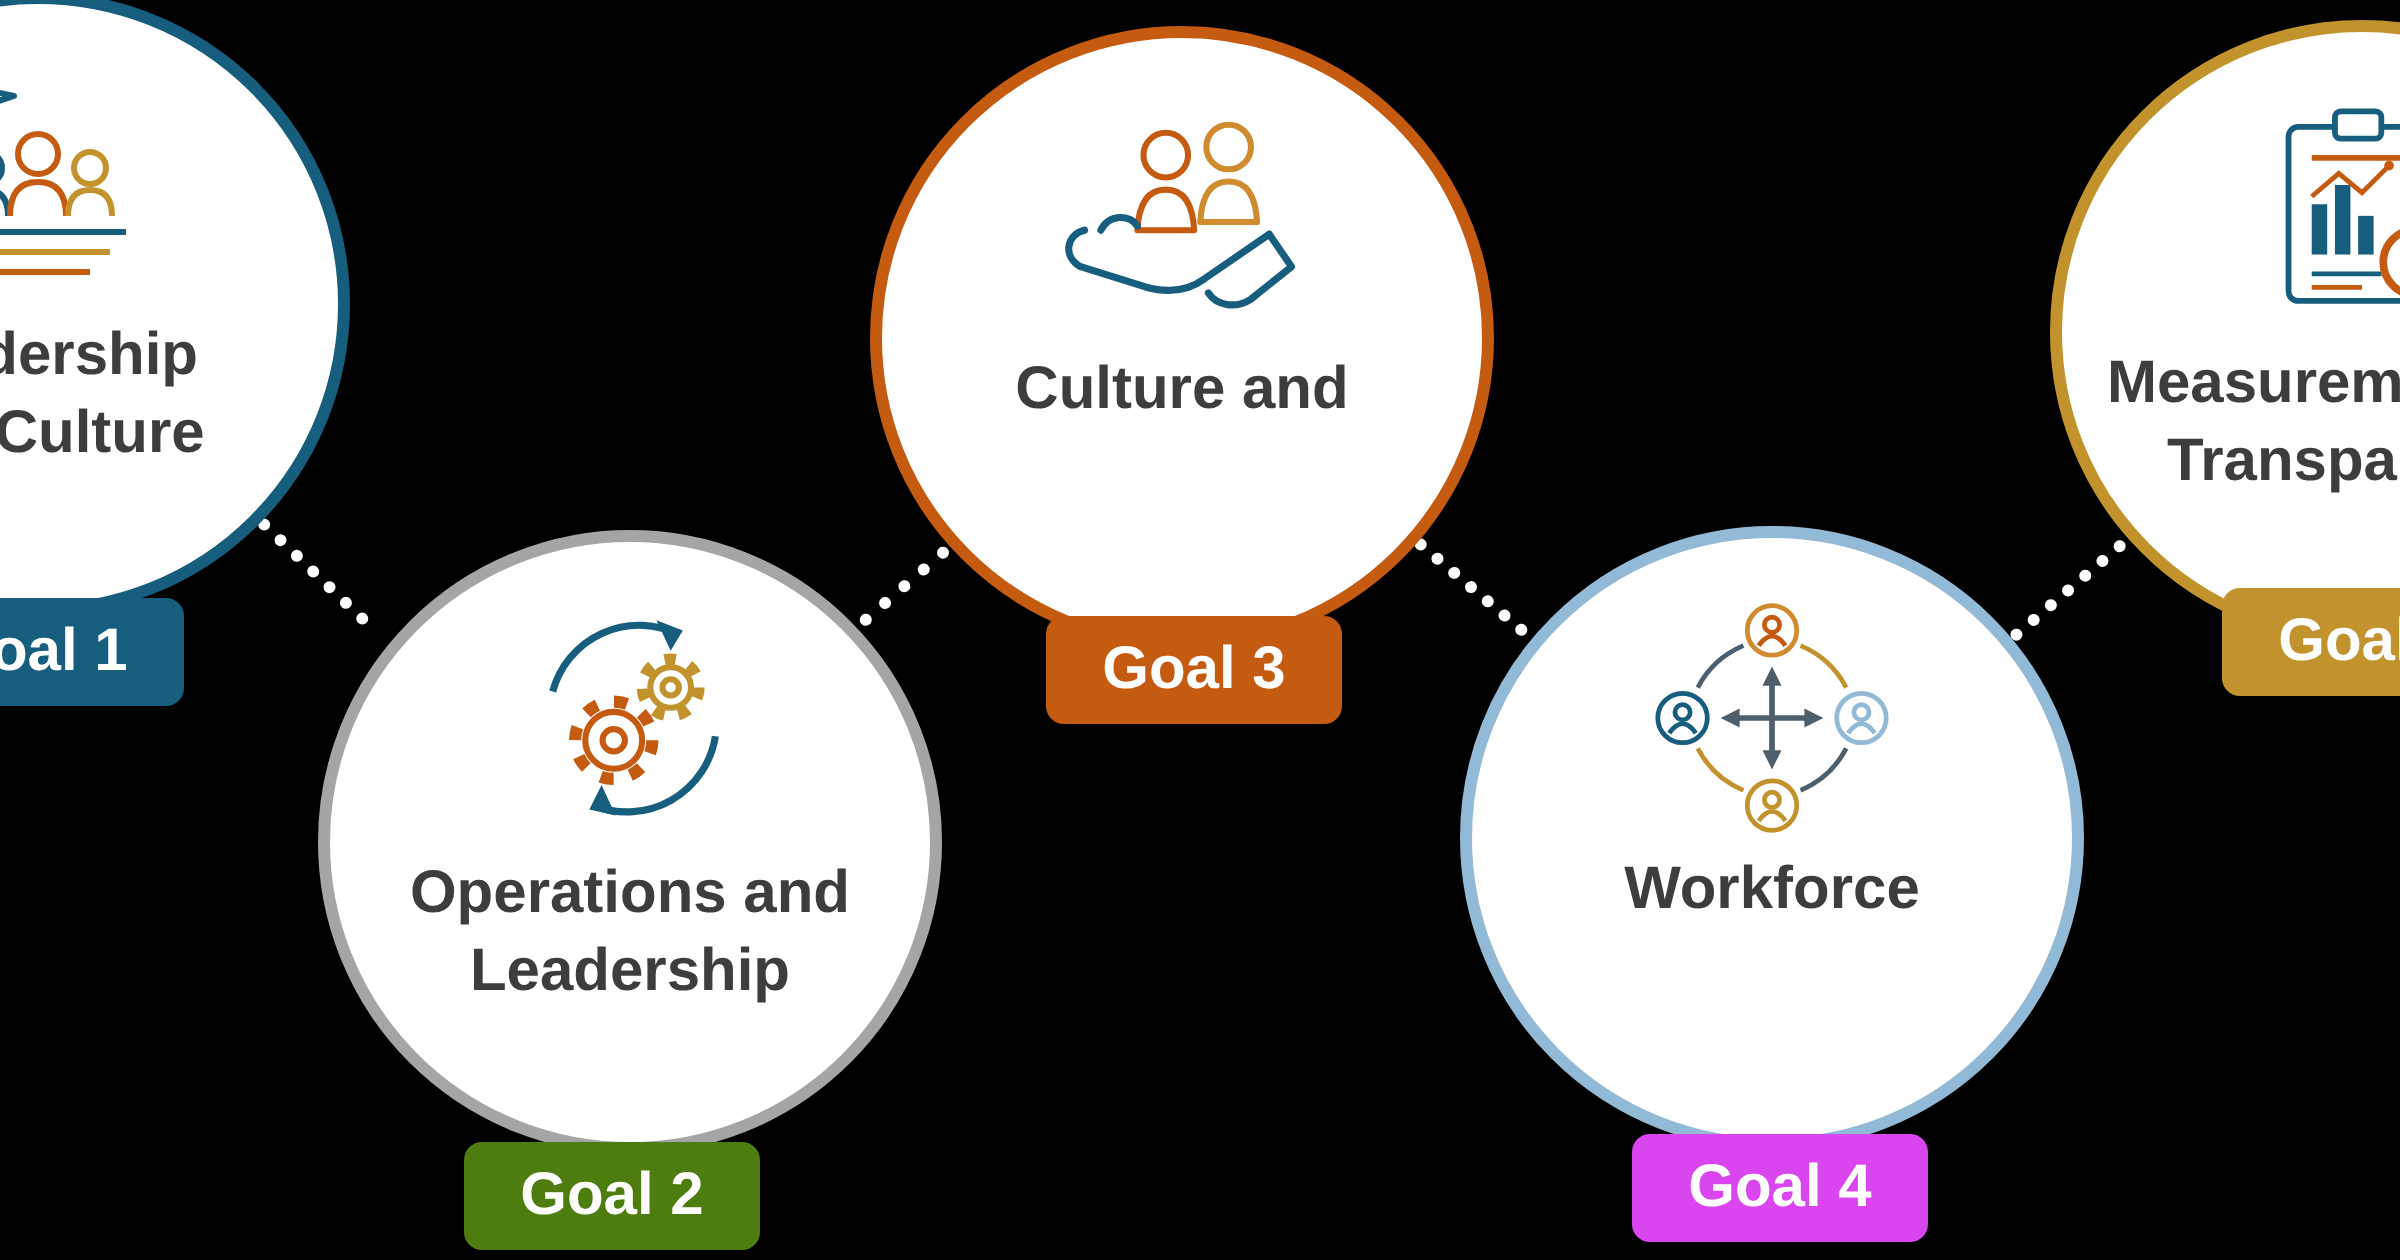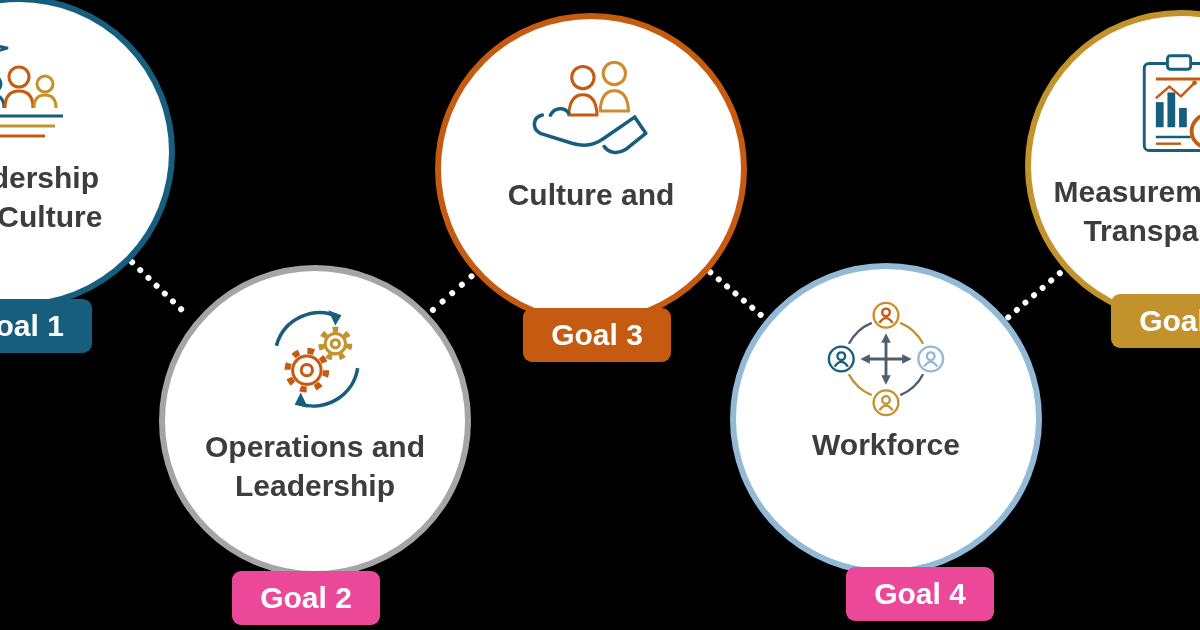--- a/index.html
+++ b/index.html
@@ -200,18 +200,18 @@
         <line x1="100" y1="99" x2="112" y2="112" stroke="#c2932d" stroke-width="5" stroke-linecap="round"></line>
       </svg>
     </div>
     <div class="title">
       <span>Measurement and</span>
       <span>Transparency</span>
     </div>
   </div>
 
   <div class="badge b1" style="background-color: rgb(23, 94, 126);">Goal 1</div>
-  <div class="badge b2" style="background-color: #ec4899;">Goal 2</div>
+  <div class="badge b2" style="background-color: #4d7c0f;">Goal 2</div>
   <div class="badge b3" style="background-color: rgb(197, 90, 17); margin-top: 12px;">Goal 3</div>
-  <div class="badge b4" style="background-color: #ec4899; margin-left: 30px;">Goal 4</div>
+  <div class="badge b4" style="background-color: #d946ef;">Goal 4</div>
   <div class="badge b5" style="background-color: rgb(194, 147, 45);">Goal 5</div>
 
 </div>
 
 </body></html>

